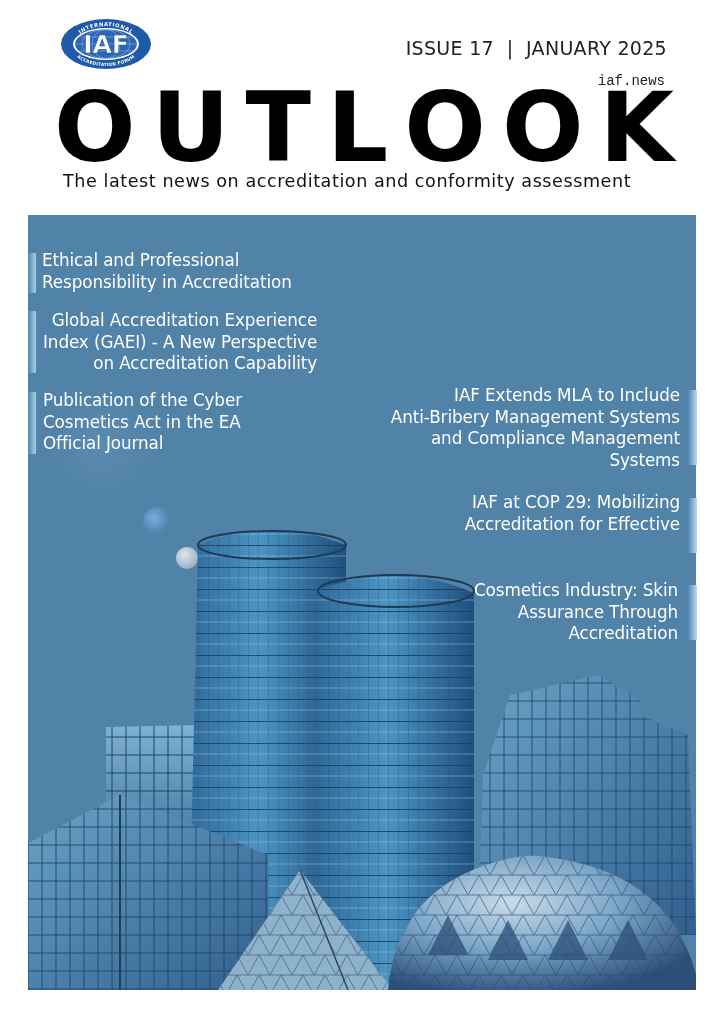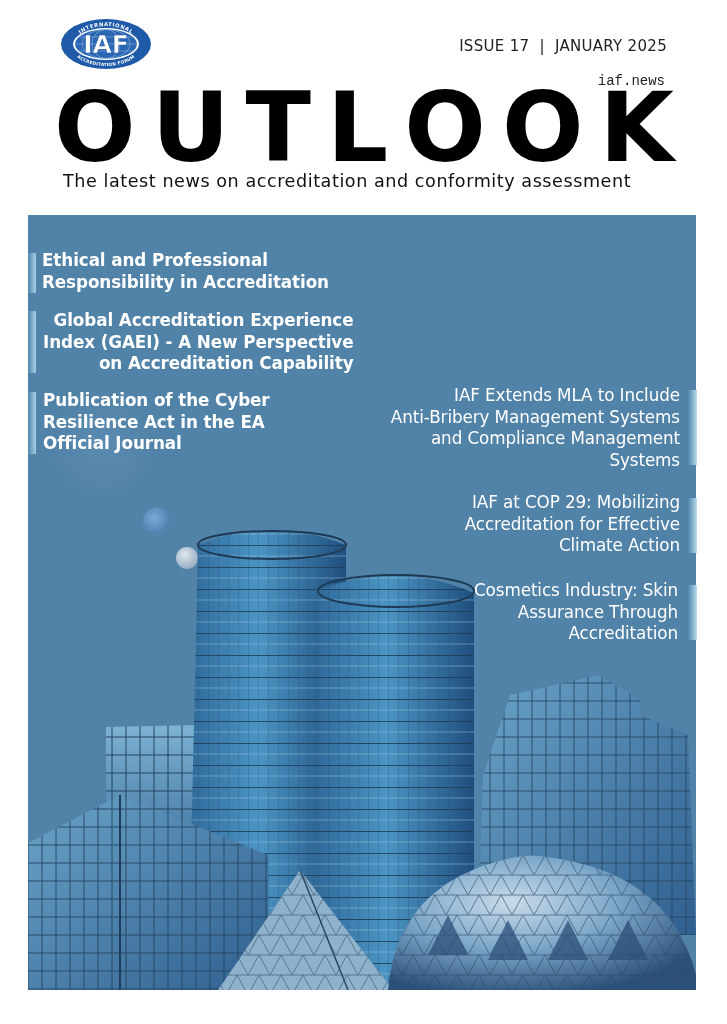--- a/index.html
+++ b/index.html
@@ -1,31 +1,31 @@
 <!DOCTYPE html>
 <html><head>
 <meta charset="utf-8">
 <style>
   html, body { margin: 0; padding: 0; background: #ffffff; }
   body { width: 727px; height: 1024px; position: relative; overflow: hidden; font-family: "DejaVu Sans", sans-serif; }
 
   .logo { position: absolute; left: 60px; top: 18px; width: 92px; height: 52px; }
 
-  .issue { position: absolute; right: 60px; top: 37px; font-family: "DejaVu Sans", sans-serif; font-size: 15px; color: #222; letter-spacing: 0.3px; }
+  .issue { position: absolute; right: 60px; top: 37px; font-family: "DejaVu Sans", sans-serif; font-size: 19px; color: #222; letter-spacing: 0.3px; }
   .site { position: absolute; right: 62px; top: 73px; font-family: Liberation Mono, monospace; font-size: 14px; color: #222; }
 
   .masthead { position: absolute; left: 54px; top: 83px; width: 620px; height: 90px; font-family: "DejaVu Sans", sans-serif; font-weight: bold; font-size: 96px; color: #000; display: flex; justify-content: space-between; line-height: 90px; }
   .masthead span { display: inline-block; }
 
   .tagline { position: absolute; left: 63px; top: 171px; font-family: "DejaVu Sans", sans-serif; font-size: 17.6px; color: #111; letter-spacing: 0.55px; }
 
   .panel { position: absolute; left: 28px; top: 215px; width: 668px; height: 775px; background: #5182a7; overflow: hidden; }
 
   .story { position: absolute; color: #fff; font-family: "DejaVu Sans", sans-serif; font-size: 16.8px; line-height: 21.5px; letter-spacing: -0.1px; }
-  .story.left { left: 14px; text-align: left; font-weight: bold; }
+  .story.left { left: 14px; text-align: left; }
   .story.right { right: 18px; text-align: right; }
   .bar-l { position: absolute; left: 28px; width: 8px; background: linear-gradient(to right, #4f86ad, #a8d0e6); }
   .bar-r { position: absolute; left: 688px; width: 9px; background: linear-gradient(to right, #4f86ad, #bcdcec); }
 
   .flare { position: absolute; border-radius: 50%; }
 </style>
 </head>
 <body>
 
 <svg class="logo" viewBox="0 0 92 52">
@@ -146,32 +146,31 @@
   <div>Ethical and Professional</div>
   <div>Responsibility in Accreditation</div>
 </div>
 <div class="story left" style="top:310px; left:43px;text-align:right;">
   <div>Global Accreditation Experience</div>
   <div>Index (GAEI) - A New Perspective</div>
   <div>on Accreditation Capability</div>
 </div>
 <div class="story left" style="top:390px; left:43px;">
   <div>Publication of the Cyber</div>
-  <div>Resilience Act in the EA</div>
+  <div>Cosmetics Act in the EA</div>
   <div>Official Journal</div>
 </div>
 
 <div class="story right" style="top:385px; right:47px;margin-left:48px;">
   <div>IAF Extends MLA to Include</div>
   <div>Anti-Bribery Management Systems</div>
   <div>and Compliance Management</div>
   <div>Systems</div>
 </div>
 <div class="story right" style="top:492px; right:47px;">
   <div>IAF at COP 29: Mobilizing</div>
   <div>Accreditation for Effective</div>
-  <div>Climate Action</div>
 </div>
 <div class="story right" style="top:580px; right:49px;">
   <div>Cosmetics Industry: Skin</div>
   <div>Assurance Through</div>
   <div>Accreditation</div>
 </div>
 
 </body></html>

